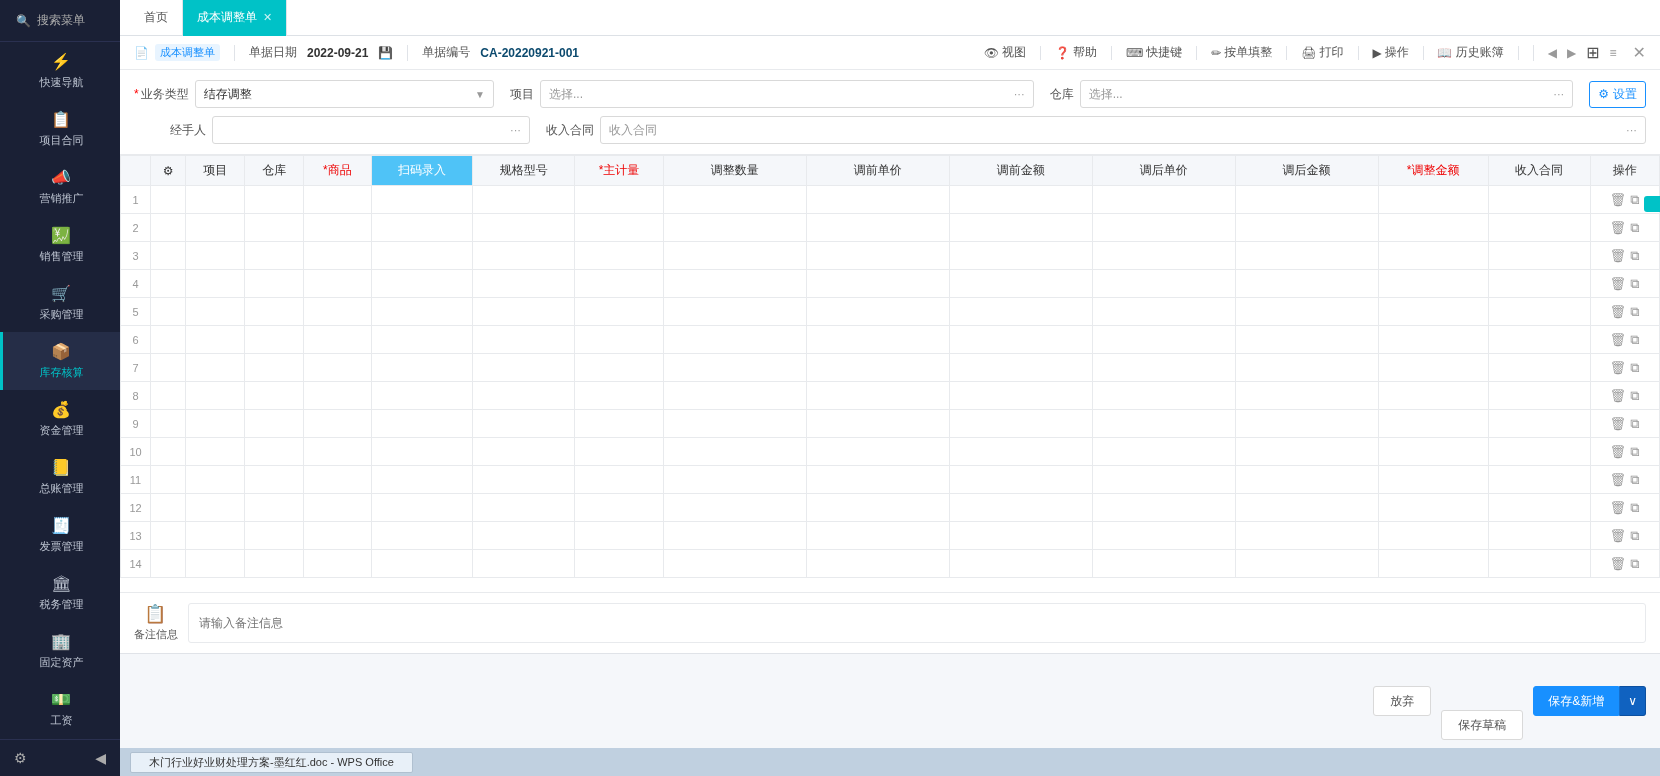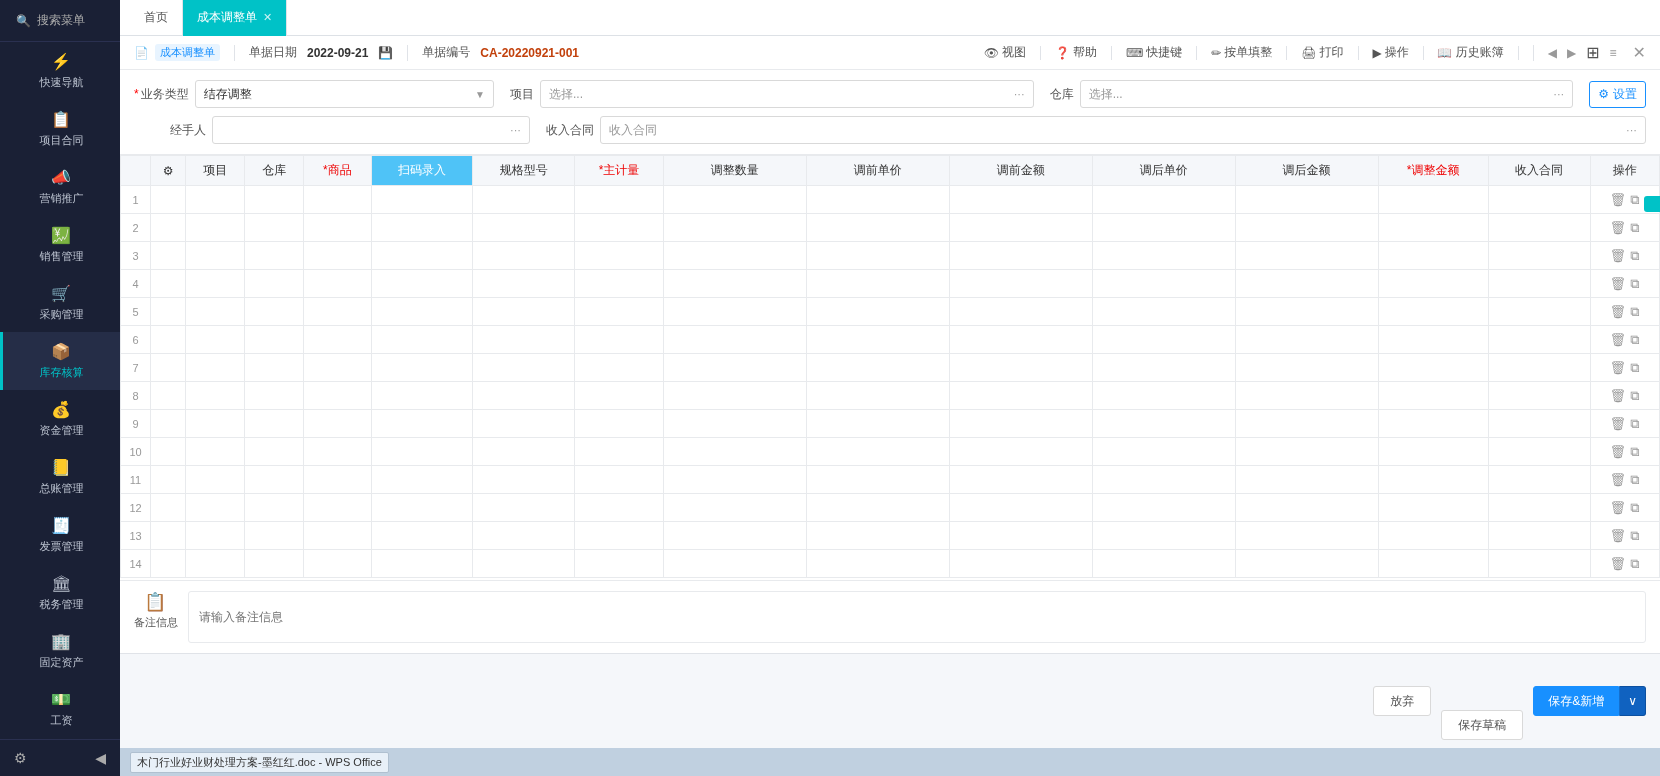--- a/index.html
+++ b/index.html
@@ -296,21 +296,21 @@
       font-size: 11px;
       cursor: pointer;
       min-width: 40px;
     }
     .note-icon {
       font-size: 18px;
       color: #555;
     }
     .note-input {
       flex: 1;
-      height: 52px;
+      height: 40px;
       border: 1px solid #e8eaed;
       border-radius: 3px;
       padding: 6px 10px;
       font-size: 12px;
       color: #999;
       background: #fff;
       outline: none;
     }
 
     
@@ -329,21 +329,21 @@
       height: 28px;
       display: flex;
       align-items: center;
       padding: 0 10px;
       font-size: 11px;
       color: #333;
       flex-shrink: 0;
     }
     .wps-task-item {
       background: #e8f0f8;
-      padding: 2px 6px;
+      padding: 2px 18px;
       border-radius: 2px;
       border: 1px solid #b0c0d0;
       cursor: pointer;
     }
     .btn {
       height: 30px;
       padding: 0 16px;
       border-radius: 3px;
       border: 1px solid #d9d9d9;
       cursor: pointer;
@@ -469,21 +469,21 @@
       <div class="doc-toolbar-label">
         <span>📄</span>
         <span class="badge">成本调整单</span>
       </div>
       <div class="toolbar-separator"></div>
       <span style="color:#555">单据日期</span>
       <strong style="color:#333">2022-09-21</strong>
       <span style="color:#1890ff;cursor:pointer">💾</span>
       <div class="toolbar-separator"></div>
       <span style="color:#555">单据编号</span>
-      <strong style="color:#c2410c">CA-20220921-001</strong>
+      <strong style="color:#0c4a6e">CA-20220921-001</strong>
       <div class="toolbar-right" id="toolbar-right-actions">
           <div class="toolbar-right-btn">
             <span>👁</span>
             <span>视图</span>
           </div>
           <div style="width: 1px; height: 14px; background: rgb(224, 227, 232);"></div>
           <div class="toolbar-right-btn">
             <span>❓</span>
             <span>帮助</span>
           </div>

